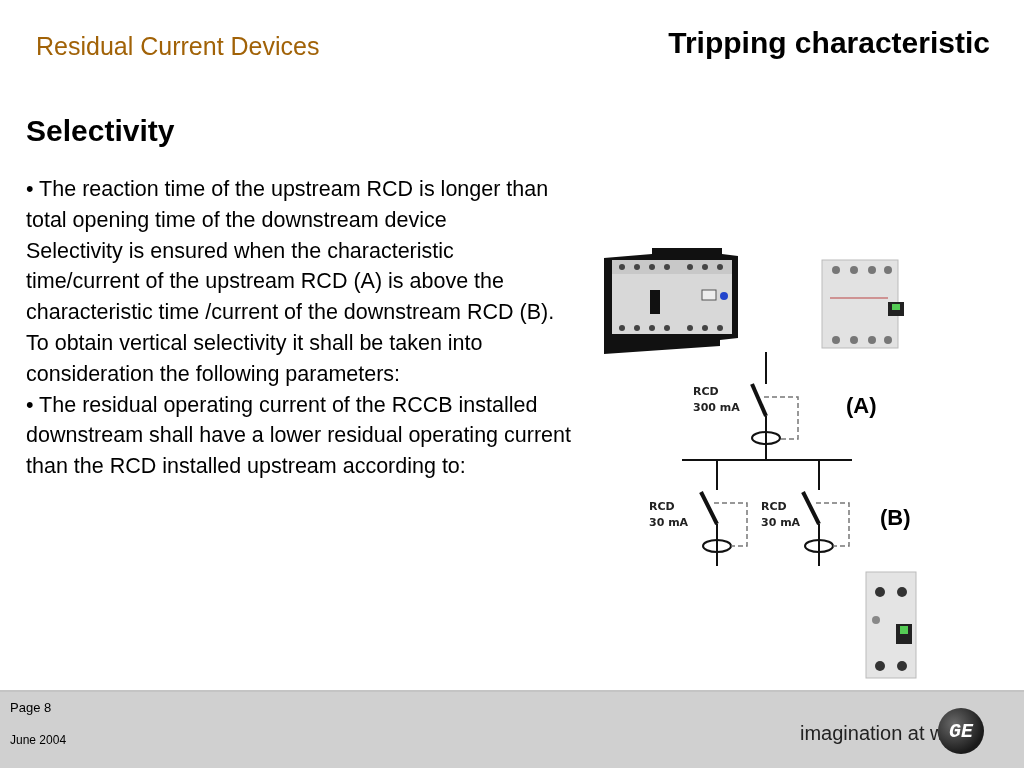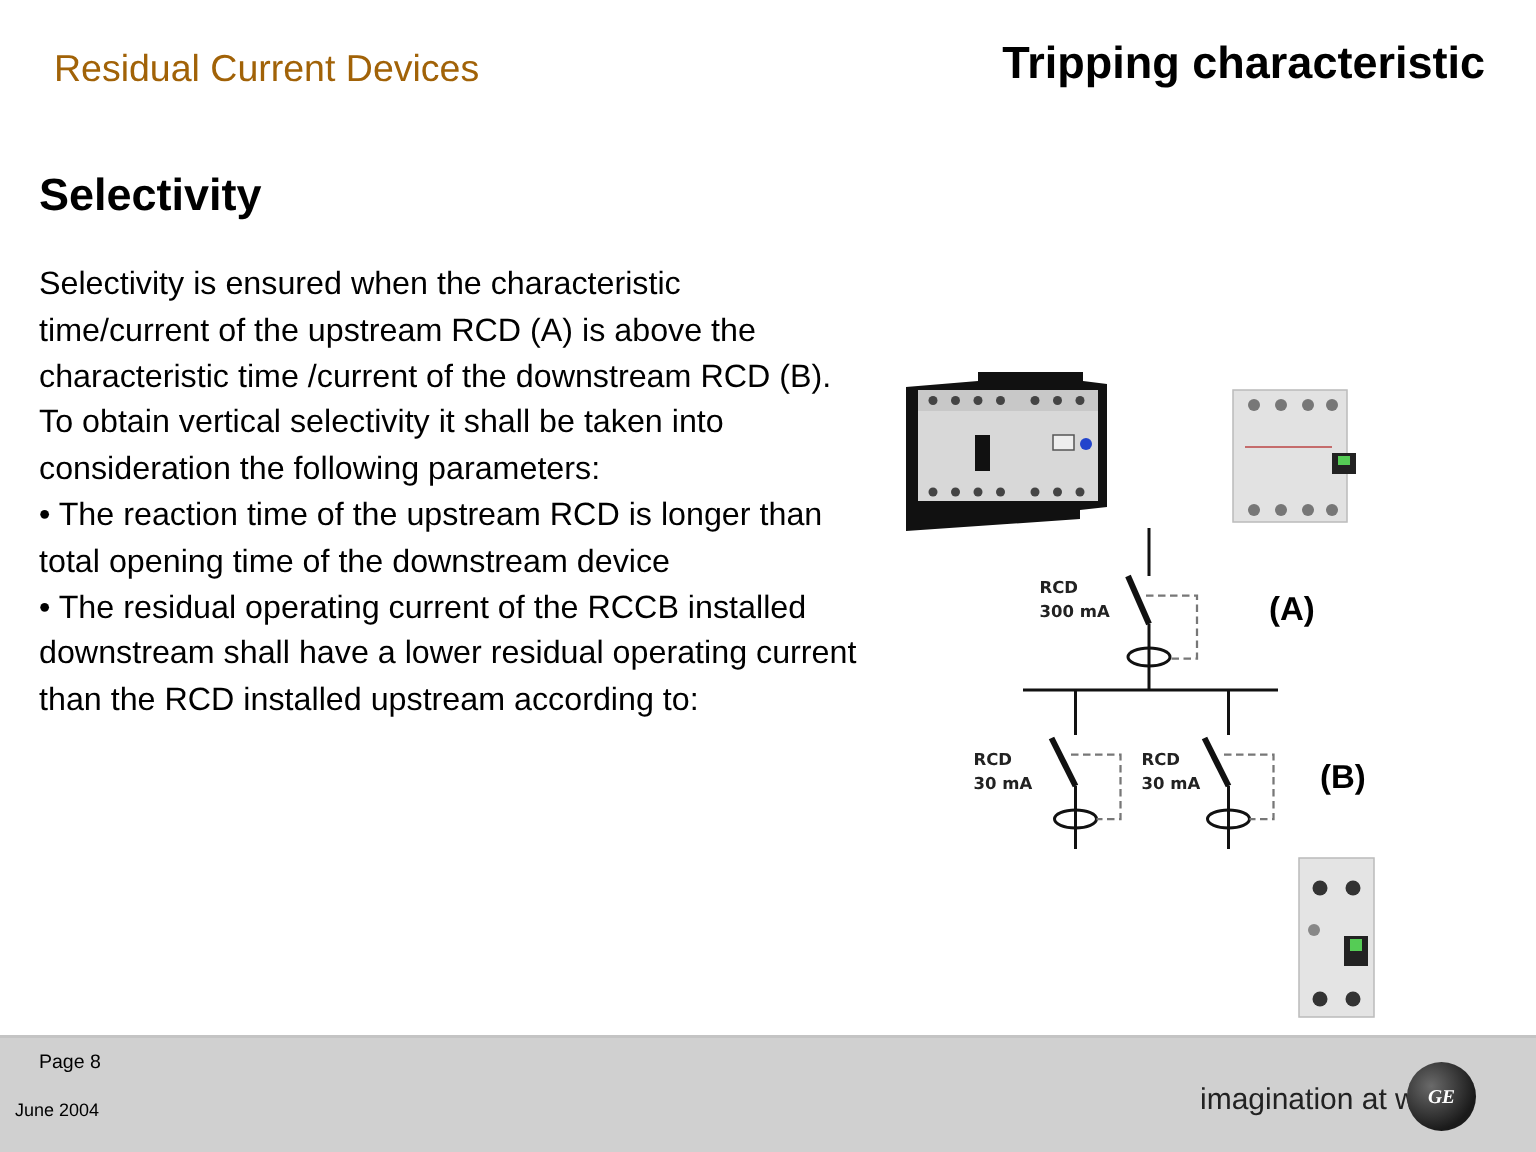--- a/index.html
+++ b/index.html
@@ -3,40 +3,40 @@
 <meta charset="utf-8">
 <style>
   html, body { margin:0; padding:0; }
   body { width:1024px; height:768px; position:relative; background:#ffffff; overflow:hidden; font-family:"Liberation Sans", sans-serif; }
   .header-left { position:absolute; left:36px; top:32px; font-size:25px; color:#a16207; }
   .header-right { position:absolute; right:34px; top:26px; font-size:30px; font-weight:bold; color:#000;text-align:right; }
   .heading { position:absolute; left:26px; top:114px; font-size:30px; font-weight:bold; color:#000; }
   .body-text { position:absolute; left:26px; top:174px; width:545px; font-size:21.5px; line-height:30.8px; color:#000; }
   .body-text p { margin:0; }
   .footer { position:absolute; left:0; top:690px; width:1024px; height:78px; background:#d0d0d0; border-top:2px solid #c4c4c4; }
-  .footer-page { position:absolute; left:10px; top:8px; font-size:13px; color:#000;margin-left:16px; }
+  .footer-page { position:absolute; left:10px; top:8px; font-size:13px; color:#000; }
   .footer-date { position:absolute; left:10px; top:41px; font-size:12px; font-weight:normal; color:#000; }
   .footer-slogan { position:absolute; left:800px; top:30px; font-size:20px; color:#222; }
-  .ge-logo { position:absolute; left:938px; top:16px; width:46px; height:46px; border-radius:50%; background:radial-gradient(circle at 35% 35%, #6a6a6a, #1a1a1a 70%); display:flex; align-items:center; justify-content:center; color:#fff; font-family:Liberation Serif, serif; font-style:italic; font-size:13px; font-weight:bold; }
+  .ge-logo { position:absolute; left:938px; top:16px; width:46px; height:46px; border-radius:50%; background:radial-gradient(circle at 35% 35%, #6a6a6a, #1a1a1a 70%); display:flex; align-items:center; justify-content:center; color:#fff; font-family:Liberation Mono, monospace; font-style:italic; font-size:20px; font-weight:bold; }
   .device { position:absolute; }
   .diagram { position:absolute; left:600px; top:340px; }
   .label-A { position:absolute; left:846px; top:393px; font-size:22px; font-weight:bold; }
   .label-B { position:absolute; left:880px; top:505px; font-size:22px; font-weight:bold; }
 </style>
 </head>
 <body>
 
 <div class="header-left">Residual Current Devices</div>
 <div class="header-right">Tripping characteristic</div>
 
 <div class="heading">Selectivity</div>
 
 <div class="body-text">
+  <p>• The reaction time of the upstream RCD is longer than total opening time of the downstream device</p>
   <p>Selectivity is ensured when the characteristic time/current of the upstream RCD  (A) is above the characteristic time /current of the downstream RCD (B). To obtain vertical selectivity it shall be taken into consideration the following parameters:</p>
-  <p>• The reaction time of the upstream RCD is longer than total opening time of the downstream device</p>
   <p>• The residual operating current of the RCCB installed downstream shall have a lower residual operating current than the RCD installed upstream according to:</p>
 </div>
 
 <svg class="device" style="left:602px;top:246px;" width="138" height="110" viewBox="0 0 138 110">
   <polygon points="2,12 50,8 50,2 120,2 120,8 136,10 136,92 118,94 118,100 2,108" fill="#111"></polygon>
   <rect x="10" y="14" width="120" height="74" fill="#d8d8d8"></rect>
   <rect x="10" y="14" width="120" height="14" fill="#c8c8c8"></rect>
   <g fill="#444">
       <circle cx="20" cy="21" r="3"></circle>
       <circle cx="35" cy="21" r="3"></circle>

